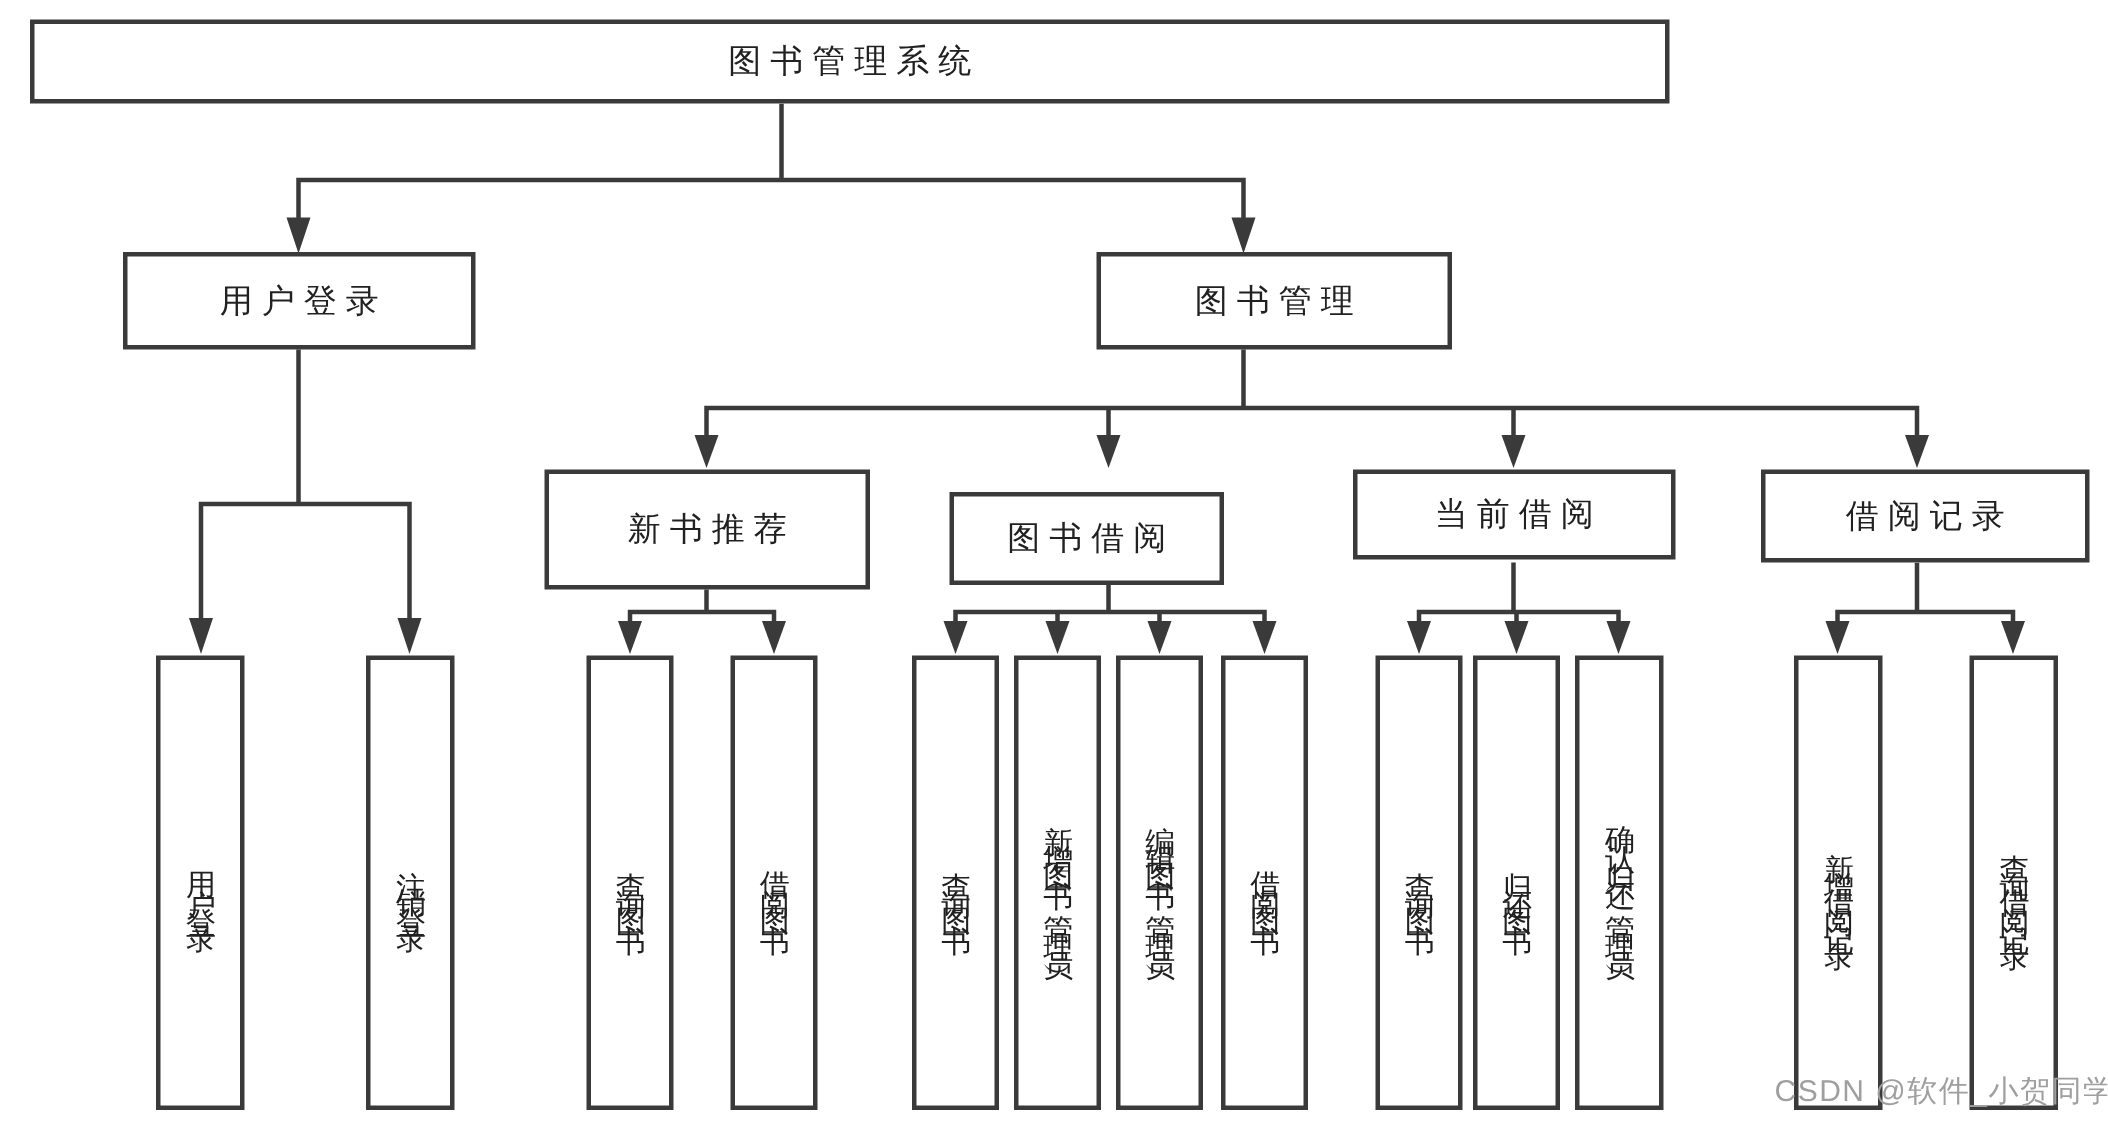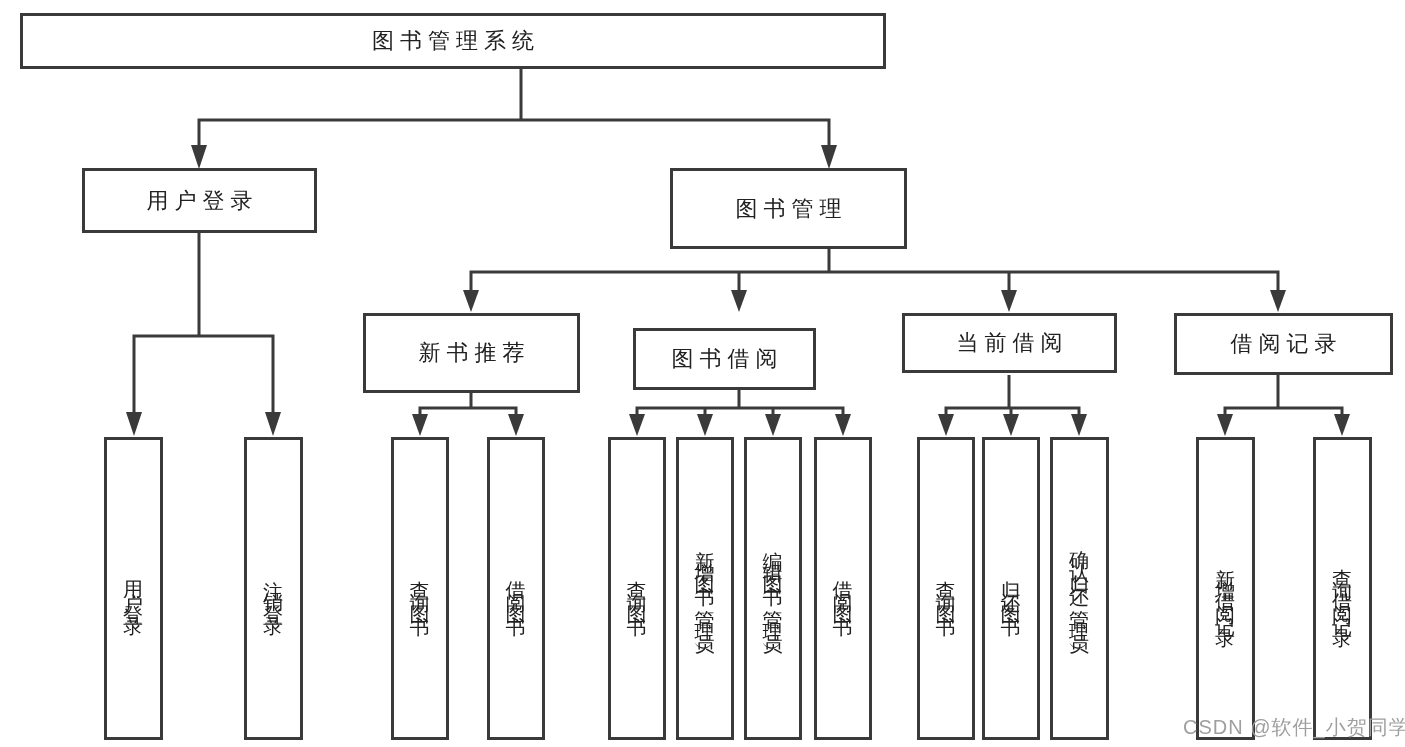--- a/index.html
+++ b/index.html
@@ -117,24 +117,24 @@
 
     <g stroke="currentColor" stroke-width="3" fill="none">
       <path d="M1278 375 V409.5 M1223.5 408 H1343.5 M1225 408 V416 M1342 408 V416"></path>
     </g>
     <g fill="currentColor" stroke="none">
       <path d="M1217 414 L1233 414 L1225 436 Z"></path>
       <path d="M1334 414 L1350 414 L1342 436 Z"></path>
     </g>
   </svg>
 
-  <div class="node hnode" style="left:20px;top:13px;width:866px;height:56px">图书管理系统</div>
+  <div class="node hnode" style="left:20px;top:13px;width:1093px;height:56px">图书管理系统</div>
 
   <div class="node hnode" style="left:82px;top:168px;width:235px;height:65px">用户登录</div>
-  <div class="node hnode" style="left:670px;top:168px;width:237px;height:81px">图书管理</div>
+  <div class="node hnode" style="left:731px;top:168px;width:237px;height:65px">图书管理</div>
 
   <div class="node hnode" style="left:363px;top:313px;width:217px;height:80px">新书推荐</div>
   <div class="node hnode" style="left:633px;top:328px;width:183px;height:62px">图书借阅</div>
   <div class="node hnode" style="left:902px;top:313px;width:215px;height:60px">当前借阅</div>
   <div class="node hnode" style="left:1174px;top:313px;width:219px;height:62px">借阅记录</div>
 
   <div class="node leaf" style="left:104px;top:437px;width:59px;height:303px">
     <span class="vtext">用户登录</span>
   </div>
   <div class="node leaf" style="left:244px;top:437px;width:59px;height:303px">

